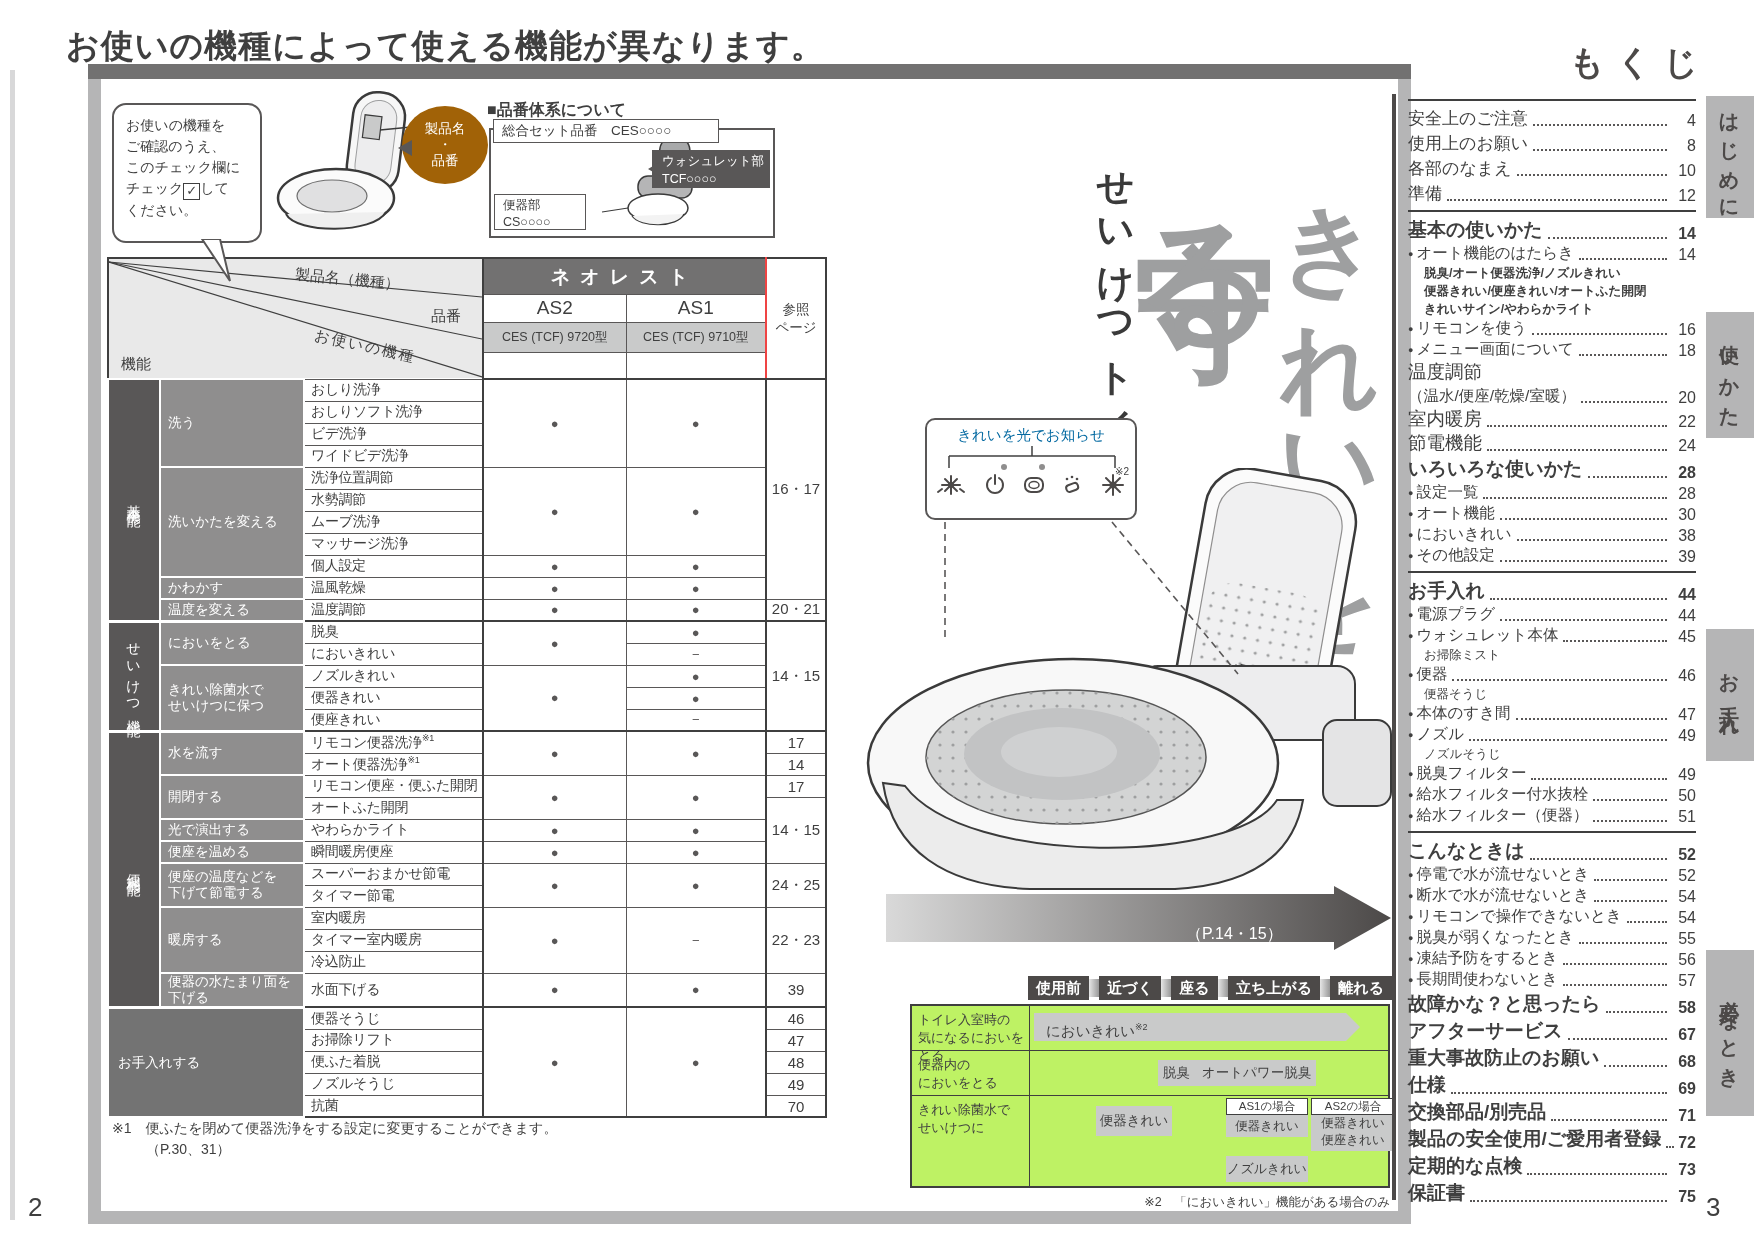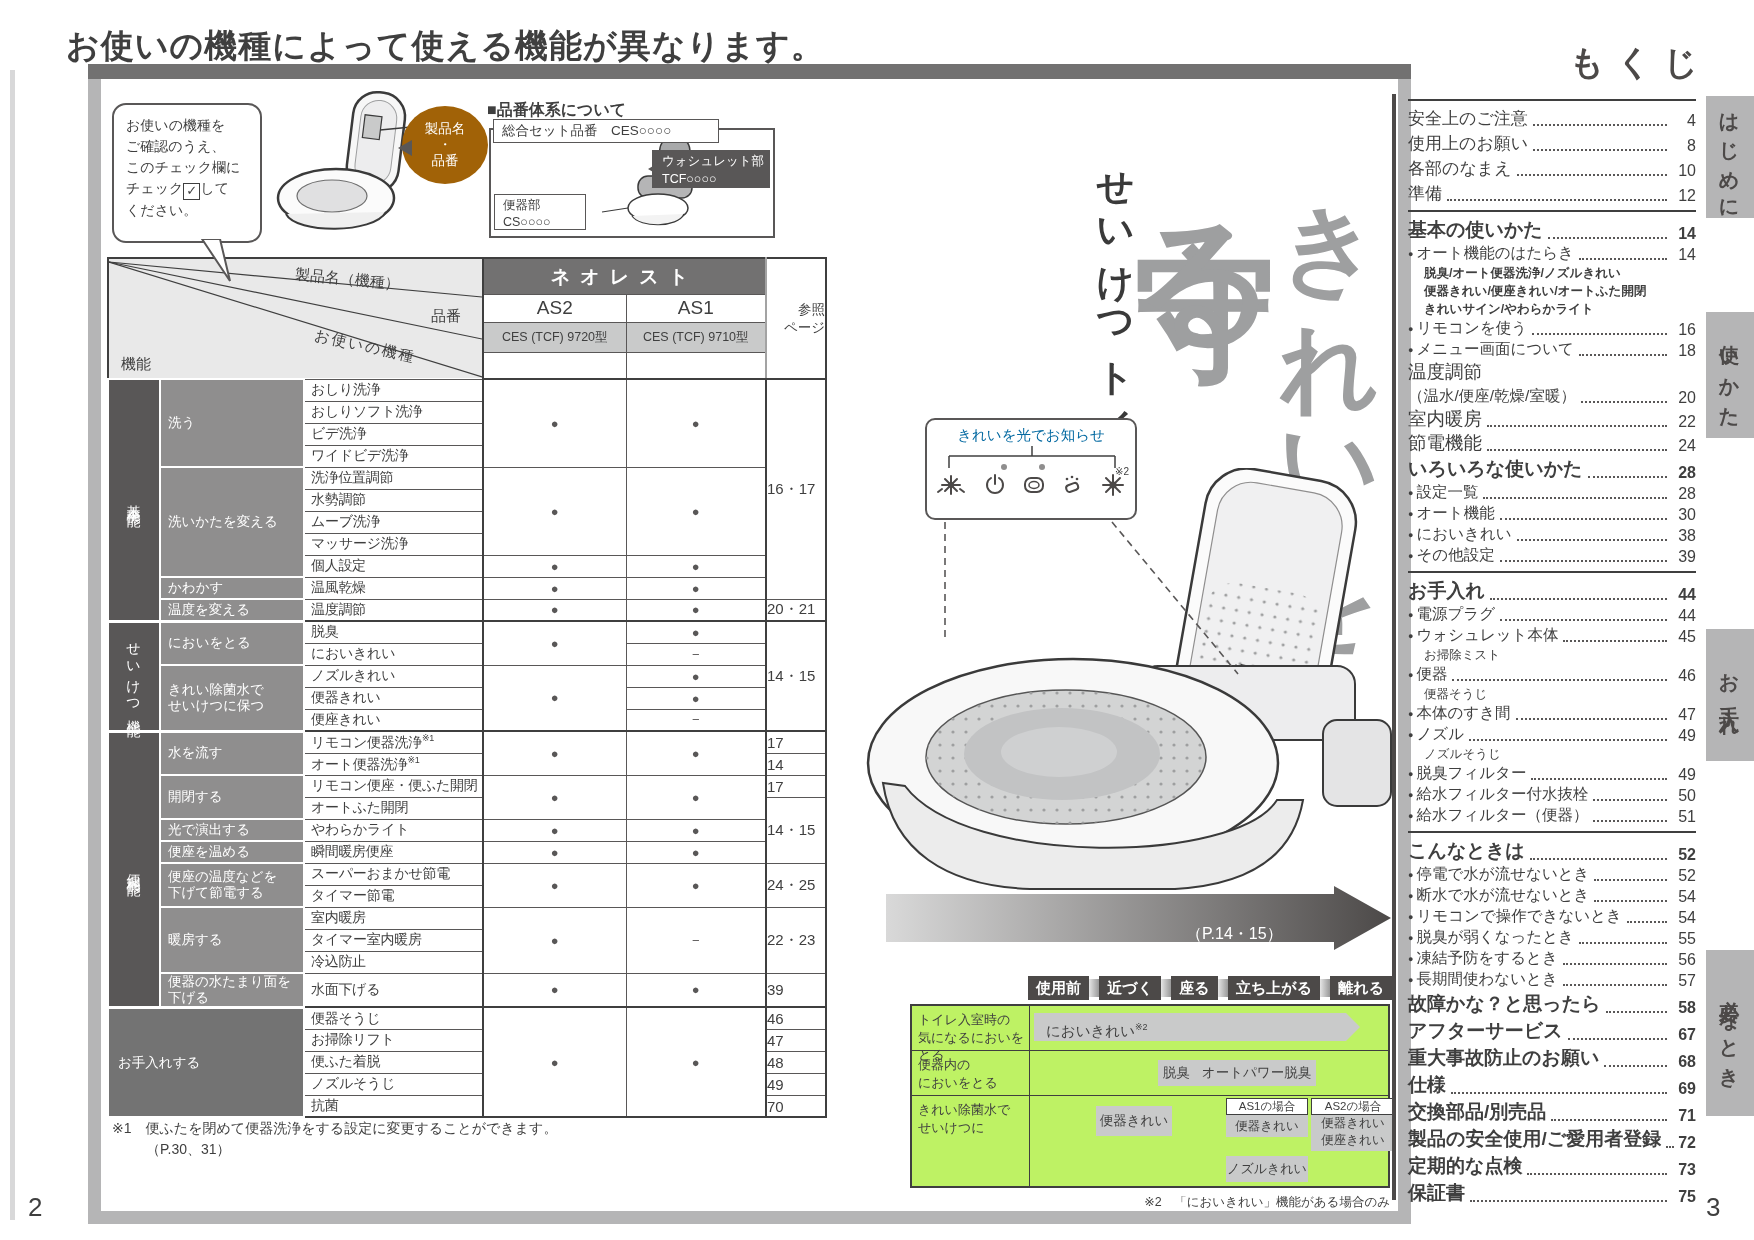--- a/index.html
+++ b/index.html
@@ -45,32 +45,32 @@
   
   #ftable-wrap{left:107px;top:257px;z-index:3;}
   #ftable{border-collapse:collapse;table-layout:fixed;width:718px;border:2.5px solid #3f3f3f;}
   #ftable td,#ftable th{border:1px solid #595757;padding:0;box-sizing:border-box;font-weight:normal;}
   #ftable .corner{border:1px solid #595757;padding:0;position:relative;background:#e9e9e9;}
   #ftable .brand{background:#727171;color:#fff;font-weight:bold;font-size:19px;letter-spacing:10px;
     text-align:center;height:36px;border-left:2.5px solid #3f3f3f;}
   #ftable .mname{font-size:19px;text-align:center;height:27px;}
   #ftable .mcode{background:#c9caca;font-size:12.5px;text-align:center;height:30px;}
   #ftable .blank{height:26px;border-bottom:2.5px solid #3f3f3f;}
-  #ftable .refh{font-size:13.5px;text-align:right;line-height:1.3;border-left:2px solid #a3a3a3;border-bottom:2.5px solid #3f3f3f;}
+  #ftable .refh{font-size:13.5px;text-align:center;line-height:1.3;border-left:2px solid #ef4444;border-bottom:2.5px solid #3f3f3f;}
   #ftable tbody tr{height:22px;}
   #ftable .g{background:#595757;color:#fff;text-align:center;vertical-align:middle;border:2px solid #fff;}
   #ftable .vtext{writing-mode:vertical-rl;display:inline-block;font-size:14px;letter-spacing:3px;}
   #ftable .c{background:#8f8e8e;color:#fff;font-size:13.5px;padding-left:7px;line-height:1.18;
     white-space:pre-line;border:2px solid #fff;vertical-align:middle;}
   #ftable .gw{background:#737373;color:#fff;font-size:13.5px;padding-left:9px;border:2px solid #fff;vertical-align:middle;}
   #ftable .f{font-size:14px;padding-left:6px;letter-spacing:-0.3px;background:#fff;vertical-align:middle;}
   #ftable .fsup{font-size:9px;}
   #ftable .m{text-align:center;color:#595757;font-size:13px;background:#fff;vertical-align:middle;}
   #ftable .a2{border-left:2.5px solid #3f3f3f;}
-  #ftable .r{text-align:left;font-size:15px;background:#fff;border-left:2px solid #3f3f3f;vertical-align:middle;}
+  #ftable .r{text-align:center;font-size:15px;background:#fff;border-left:2px solid #3f3f3f;vertical-align:middle;}
   #ftable tr.sec .f,#ftable tr.sec .m,#ftable tr.sec .r{border-top:2.5px solid #3f3f3f;}
   #ftable tr.sec .g,#ftable tr.sec .c,#ftable tr.sec .gw{border-top:3px solid #fff;}
   .cornersvg text{font-size:15px;fill:#3f3f3f;}
   #footnote1{left:112px;top:1118px;font-size:14px;line-height:1.5;}
   #footnote1 .ind{padding-left:34px;}
 
   
   .vjp{writing-mode:vertical-rl;text-orientation:mixed;}
   #hero-kirei{left:1282px;top:136px;font-size:98px;font-weight:bold;color:#9e9fa0;line-height:1.0;letter-spacing:6px;}
   #hero-mamoru{left:1136px;top:122px;font-size:142px;font-weight:bold;color:#9e9fa0;line-height:1.0;}

